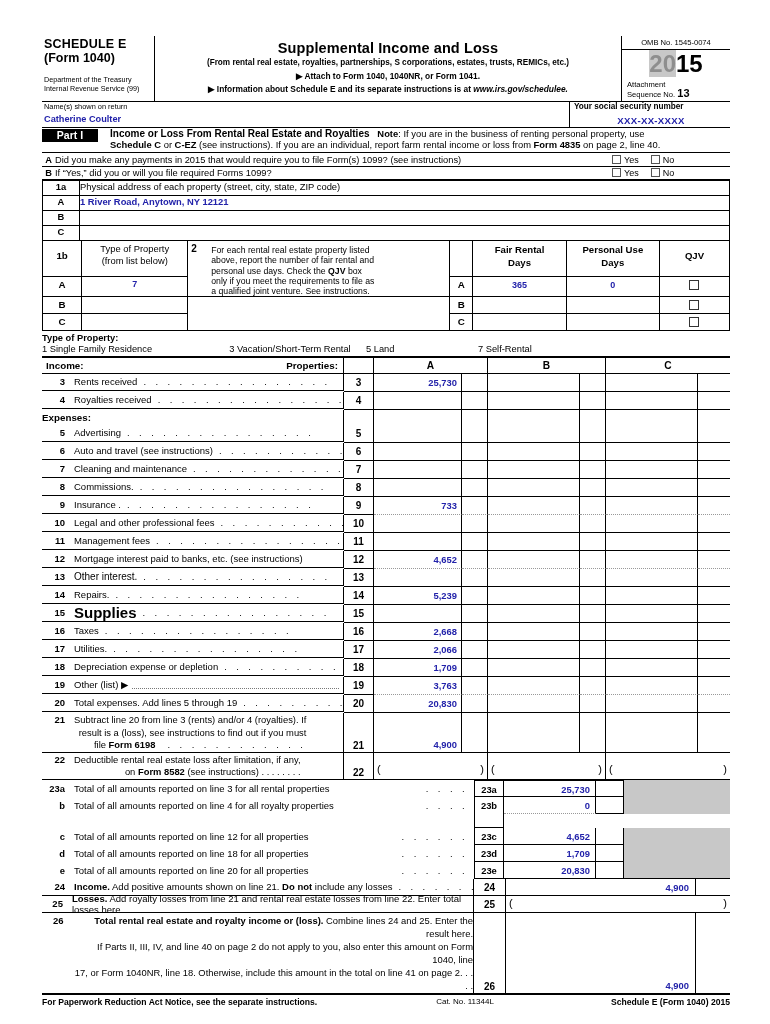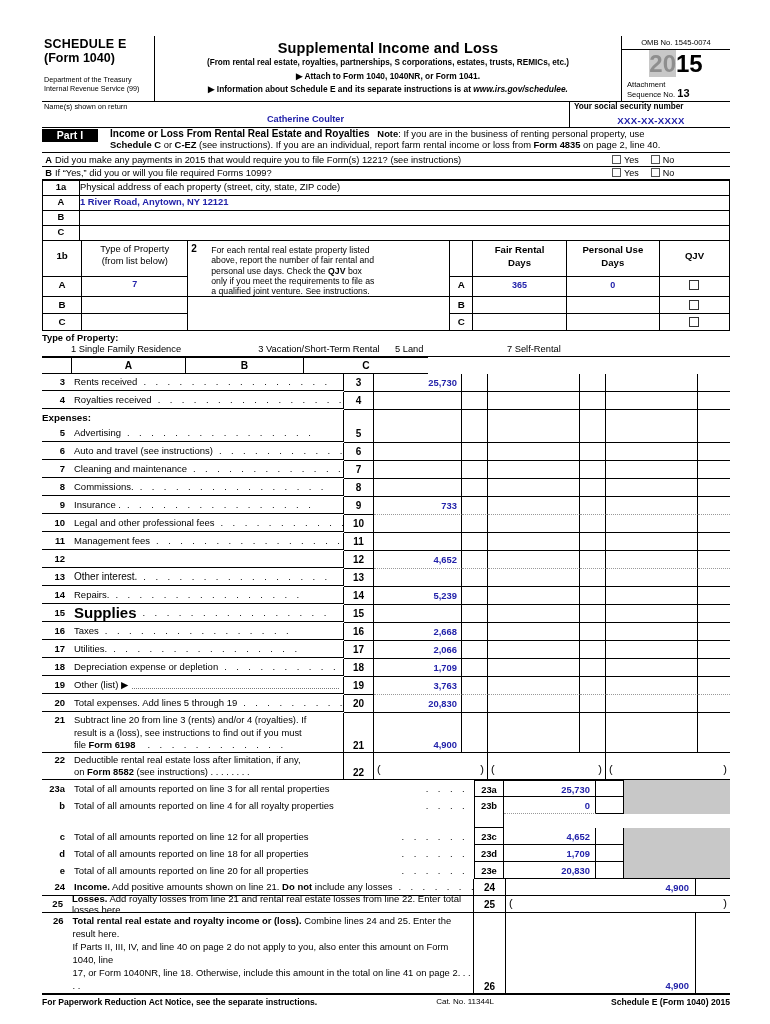--- a/index.html
+++ b/index.html
@@ -35,21 +35,21 @@
   .yr .grey { font-size:24px; color:#8e8e8e; }
   .yr .dark { font-size:24px; color:#000; }
   .seq { font-size:7.6px; padding:0 0 1px 5px; line-height:9.4px; }
   .seq .num { font-size:11px; font-weight:bold; }
 
   
   .namerow { display:flex; border-bottom:1.2px solid #000;}
   .namebox { flex:1; border-right:1.6px solid #000; padding:0 2px 1px 2px;}
   .ssnbox  { width:160px; padding:0 2px 1px 4px;}
   .smlbl { font-size:7.4px; line-height:9px;}
-  .nameval { font-size:9.2px; padding-top:3px; padding-bottom:1px;text-align:center;}
+  .nameval { font-size:9.2px; padding-top:3px; padding-bottom:1px;}
   .ssnlbl { font-size:8.2px; font-weight:bold; line-height:10px;}
   .ssnval { font-size:9.6px; text-align:center; padding-top:3px; letter-spacing:.3px;}
 
   
   .partrow { display:flex; border-bottom:1.4px solid #000; padding-bottom:1px;}
   .parttag { width:56px; background:#000; color:#fff; font-size:10.5px; font-weight:bold;
              text-align:center; height:13px; line-height:13px; margin-top:1px;}
   .parttxt { flex:1; padding-left:12px; font-size:9.4px; line-height:11.6px;}
   .parttxt .hd { font-weight:bold; font-size:10px; }
 
@@ -75,21 +75,21 @@
   .instr { font-size:8.7px; line-height:10.3px; padding:2px 3px 0 0;}
   .frhd { font-size:9.6px; font-weight:bold; text-align:center; line-height:13px; padding-top:2px;}
   .qjvhd{ font-size:9.6px; font-weight:bold; text-align:center; }
   .dotted-u { border-bottom:1.2px dotted #6a6a95; }
   .chk { width:10px; height:10px; border:1.1px solid #333; margin:0 auto;}
 
   
   .legend { padding-top:2px; }
   .legend .lt { font-size:9.3px; font-weight:bold; }
   .legend .rowl { display:flex; font-size:9.3px; line-height:12.5px;}
-  .legend .c1 { width:172px;margin-left:29px;} .legend .c2 { width:152px;text-align:center;}
+  .legend .c1 { width:172px;} .legend .c2 { width:152px;text-align:center;}
   .legend .c3 { width:112px;} .legend .c4 { width:150px;}
 
   
   .mgrid { border-top:1.4px solid #000; }
   .mrow { display:flex; }
   .m-lbl  { width:302px; }
   .m-ln   { width:30px; }
 
   .cellbox { border-right:0.9px solid #000; border-bottom:0.9px solid #000;
              height:17px; font-size:9.4px;}
@@ -103,21 +103,21 @@
   .dots { flex:1; overflow:hidden; white-space:nowrap; letter-spacing:3.4px;
           font-size:9.5px; padding-left:6px; color:#000;}
 
   .abc-hd { text-align:center; font-weight:bold; font-size:10.2px; line-height:15px;
             border-right:0.9px solid #000; border-bottom:1.1px solid #000;
             border-top:0.9px solid #000;}
   .sec-hd { font-size:9.8px; font-weight:bold; line-height:15px;
             border-bottom:1.1px solid #000; border-top:0.9px solid #000; }
 
   .grey { background:#c8c8c8; }
-  .wrapline { font-size:9.4px; line-height:12.4px; }
+  .wrapline { font-size:9.4px; line-height:12.4px;text-align:right; }
 
   .footer { display:flex; border-top:1.5px solid #000; padding-top:2px; font-size:8.6px;}
   .footer .f1 { flex:1; font-weight:bold;}
   .footer .f2 { width:150px; text-align:center; font-size:8px;}
   .footer .f3 { width:190px; text-align:right; font-weight:bold;}
   .paren { font-size:11px; line-height:17px;}
 </style>
 </head>
 <body>
 
@@ -164,21 +164,21 @@
     <div class="parttag">Part I</div>
     <div class="parttxt">
       <div><span class="hd">Income or Loss From Rental Real Estate and Royalties</span>&nbsp;&nbsp;&nbsp;<span class="b">Note</span><span>: If you are in the business of renting personal property, use</span></div>
       <div><span class="b">Schedule C</span><span> or </span><span class="b">C-EZ</span><span> (see instructions). If you are an individual, report farm rental income or loss from </span><span class="b">Form 4835</span><span> on page 2, line 40.</span></div>
     </div>
   </div>
 
   <div>
     <div class="qrow qline">
       <div class="ltr">A</div>
-      <div class="qtx">Did you make any payments in 2015 that would require you to file Form(s) 1221? (see instructions)</div>
+      <div class="qtx">Did you make any payments in 2015 that would require you to file Form(s) 1099? (see instructions)</div>
       <div class="qbox">
         <span><span class="cb"></span><span class="cbl">Yes</span></span>
         <span><span class="cb"></span><span class="cbl">No</span></span>
       </div>
     </div>
     <div class="qrow qline">
       <div class="ltr">B</div>
       <div class="qtx">If “Yes,” did you or will you file required Forms 1099?</div>
       <div class="qbox">
         <span><span class="cb"></span><span class="cbl">Yes</span></span>
@@ -285,20 +285,24 @@
       <div class="c1">1 Single Family Residence</div>
       <div class="c2">3 Vacation/Short-Term Rental</div>
       <div class="c3">5  Land</div>
       <div class="c4">7  Self-Rental</div>
     </div>
   </div>
 
   <div class="mgrid">
 
     <div class="mrow">
+      <div class="m-lbl sec-hd" style="display:flex;border-right:0.9px solid #000">
+        <div style="padding-left:4px">Income:</div>
+        <div style="flex:1;text-align:right;padding-right:5px">Properties:</div>
+      </div>
       <div class="m-ln abc-hd"></div>
       <div class="abc-hd" style="width:114px">A</div>
       <div class="abc-hd" style="width:118px">B</div>
       <div class="abc-hd" style="width:124px;border-right:none">C</div>
     </div>
 
     <div id="lines-3-4">
           <div class="mrow">
             <div class="m-lbl cellbox lbltx">
               <div class="no">3</div>
@@ -437,20 +441,21 @@
             <div class="money val" style="width: 88px;"></div>
             <div class="money" style="width: 26px;"></div>
             <div class="money val" style="width: 92px;"></div>
             <div class="money" style="width: 26px;"></div>
             <div class="money val" style="width: 92px;"></div>
             <div class="money" style="width: 32px; border-right: none;"></div>
           </div>
           <div class="mrow">
             <div class="m-lbl cellbox lbltx">
               <div class="no">12</div>
+              <div style="font-size: 9.5px;">Mortgage interest paid to banks, etc. (see instructions)</div>
               <div style="flex: 1 1 0%;"></div>
             </div>
             <div class="m-ln lnnum">12</div>
             <div class="money lite val" style="width: 88px;">4,652</div>
             <div class="money lite" style="width: 26px;"></div>
             <div class="money lite val" style="width: 92px;"></div>
             <div class="money lite" style="width: 26px;"></div>
             <div class="money lite val" style="width: 92px;"></div>
             <div class="money lite" style="width: 32px; border-right: none;"></div>
           </div>

